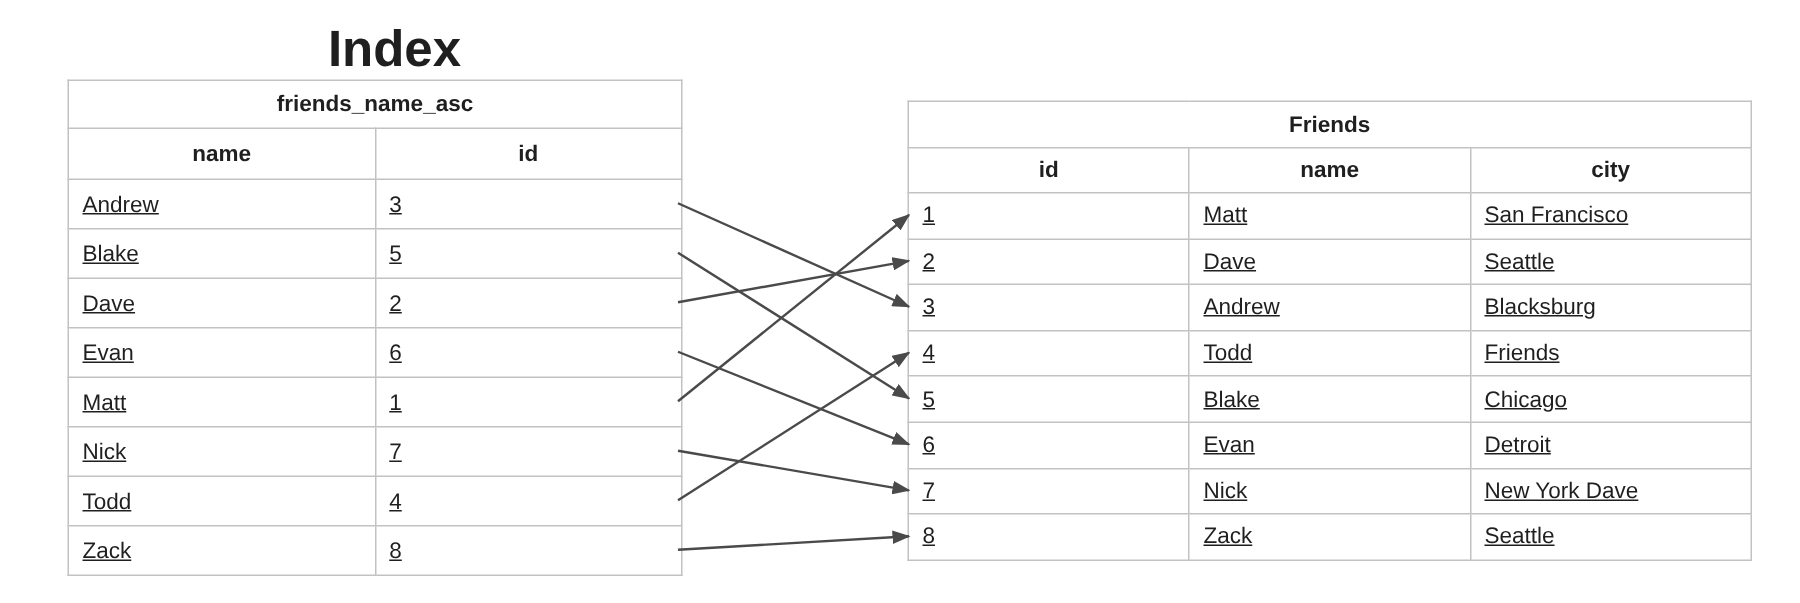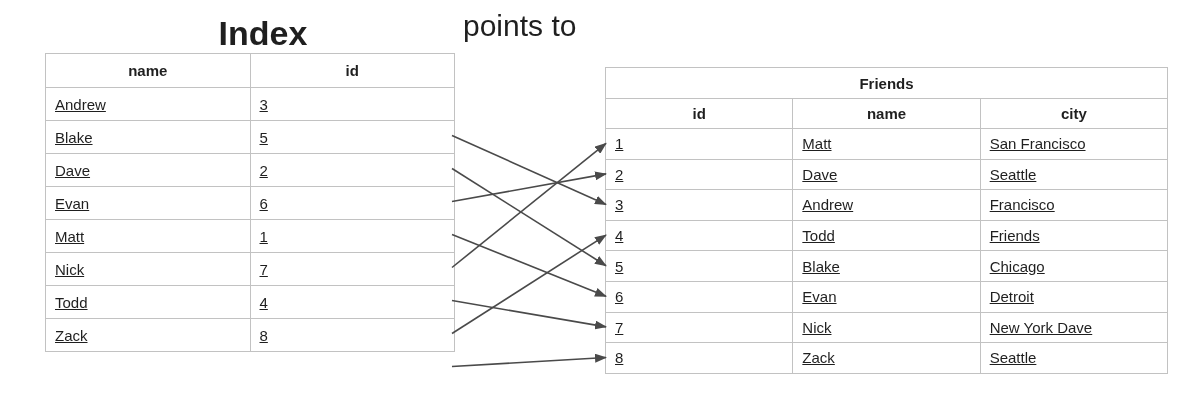--- a/index.html
+++ b/index.html
@@ -62,24 +62,26 @@
     width: 1200px; height: 402px;
     pointer-events: none;
   }
 </style>
 </head>
 <body>
 
 <div class="canvas">
 
   <div class="title" id="index-title">Index</div>
-  <div class="connector-label">points to</div>
 
   <table class="dtable" id="index-table">
     <tbody>
+        <tr class="trow-title">
+      <th colspan="2">friends_name_asc</th>
+    </tr>
     <tr class="trow-cols">
       <th style="width:50%">name</th>
       <th style="width:50%">id</th>
     </tr>
     <tr>
       <td>Andrew</td>
       <td>3</td>
     </tr>
     <tr>
       <td>Blake</td>
@@ -128,21 +130,21 @@
       <td>San Francisco</td>
     </tr>
     <tr>
       <td>2</td>
       <td>Dave</td>
       <td>Seattle</td>
     </tr>
     <tr>
       <td>3</td>
       <td>Andrew</td>
-      <td>Francisco</td>
+      <td>Blacksburg</td>
     </tr>
     <tr>
       <td>4</td>
       <td>Todd</td>
       <td>Friends</td>
     </tr>
     <tr>
       <td>5</td>
       <td>Blake</td>
       <td>Chicago</td>

